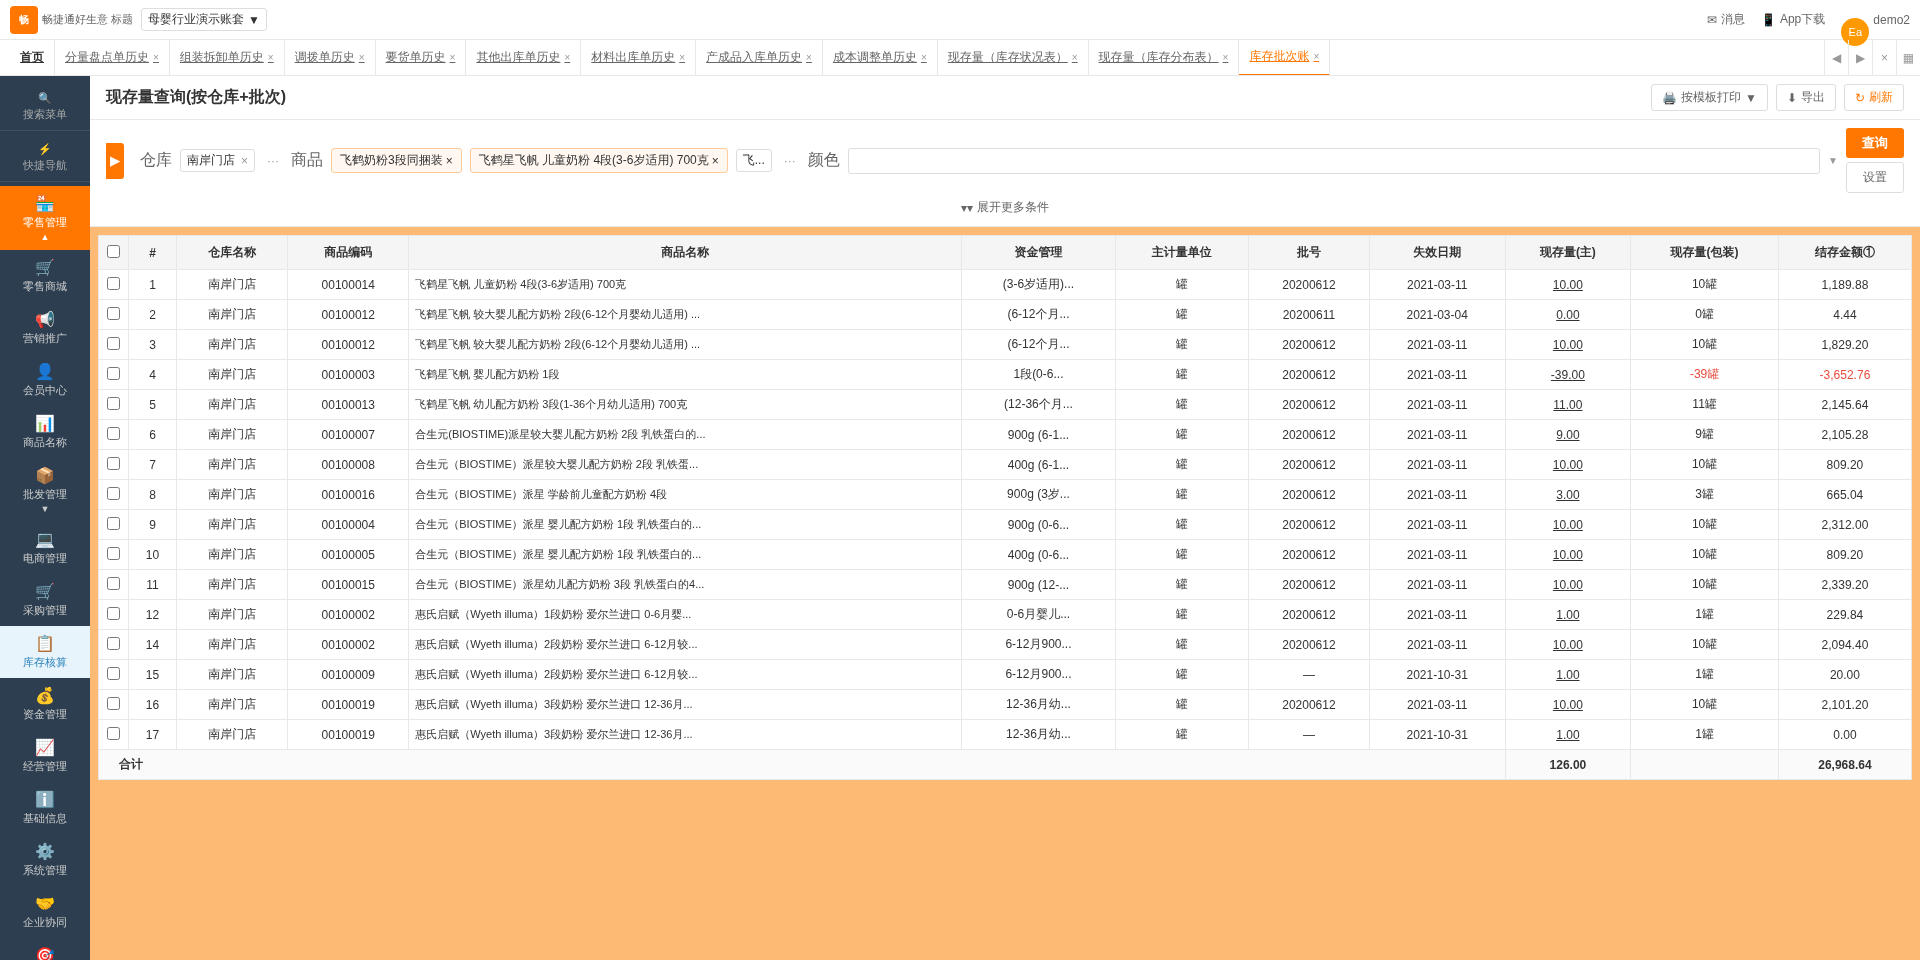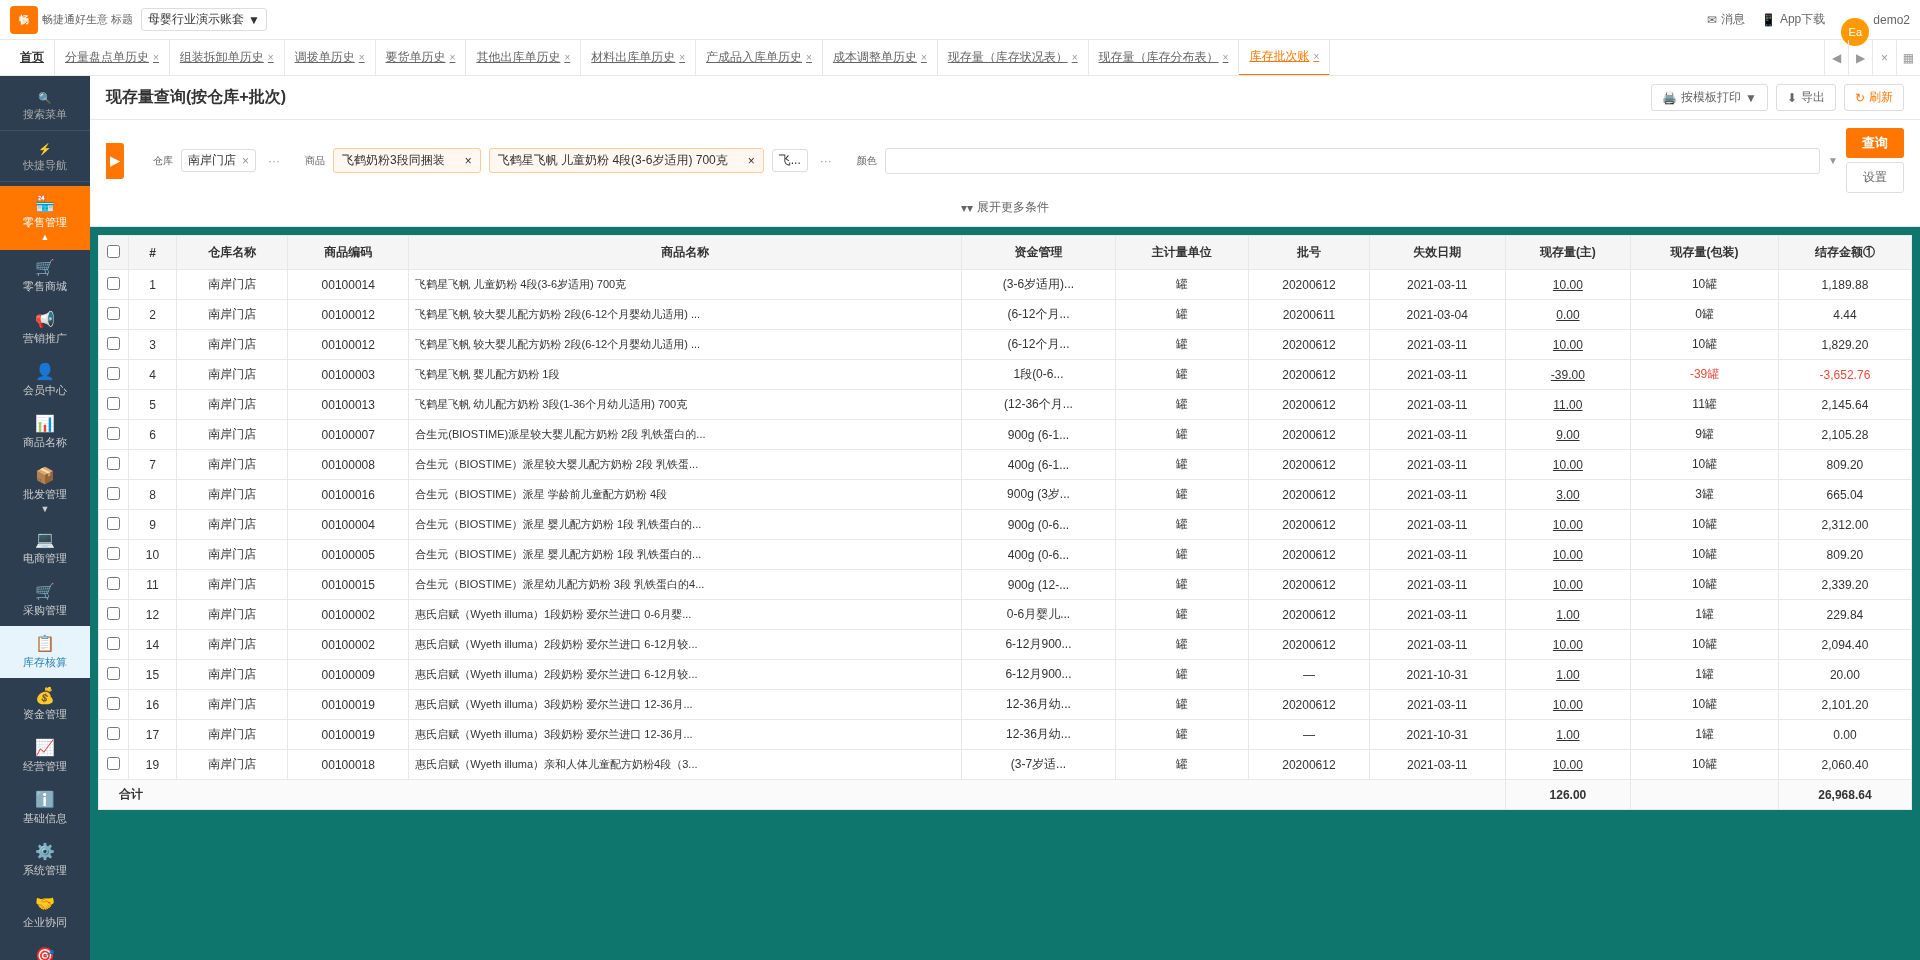--- a/index.html
+++ b/index.html
@@ -29,54 +29,54 @@
     .main-layout { display: flex; height: calc(960px - 76px); }
 
     
     .sidebar { width: 90px; background: #2c3e50; display: flex; flex-direction: column; align-items: center; padding-top: 8px; overflow-y: auto; flex-shrink: 0; }
     .sidebar-item { width: 100%; display: flex; flex-direction: column; align-items: center; padding: 8px 4px; cursor: pointer; color: #ccc; font-size: 11px; gap: 2px; }
     .sidebar-item.active { background: #ff7700; color: white; }
     .sidebar-item .s-icon { font-size: 16px; }
     .sidebar-search { width: 100%; padding: 8px 4px; cursor: pointer; color: #aaa; font-size: 11px; display: flex; flex-direction: column; align-items: center; gap: 2px; border-bottom: 1px solid #3d5166; margin-bottom: 4px; }
 
     
-    .content-area { flex: 1; background: #0f766e; overflow: hidden; display: flex; flex-direction: column; }
+    .content-area { flex: 1; background: #fdba74; overflow: hidden; display: flex; flex-direction: column; }
 
     
     .page-header { background: #fff; padding: 8px 16px; display: flex; align-items: center; justify-content: space-between; border-bottom: 1px solid #e8e8e8; }
     .page-title { font-size: 16px; font-weight: bold; color: #333; }
     .page-actions { display: flex; align-items: center; gap: 8px; }
     .btn-print { display: flex; align-items: center; gap: 4px; padding: 4px 10px; border: 1px solid #ddd; border-radius: 3px; cursor: pointer; font-size: 12px; color: #666; background: #fff; }
     .btn-export { display: flex; align-items: center; gap: 4px; padding: 4px 10px; border: 1px solid #ddd; border-radius: 3px; cursor: pointer; font-size: 12px; color: #666; background: #fff; }
     .btn-refresh { display: flex; align-items: center; gap: 4px; padding: 4px 10px; border: 1px solid #ddd; border-radius: 3px; cursor: pointer; font-size: 12px; color: #ff7700; background: #fff; }
 
     
     .filter-area { background: #fff; padding: 8px 16px; border-bottom: 1px solid #e8e8e8; }
     .filter-row { display: flex; align-items: center; gap: 8px; flex-wrap: wrap; }
-    .filter-label { font-size: 10px; color: #666; white-space: nowrap; margin-left: 13px; }
+    .filter-label { font-size: 16px; color: #666; white-space: nowrap; }
     .filter-tag { display: flex; align-items: center; gap: 4px; background: #fff; border: 1px solid #ddd; border-radius: 3px; padding: 2px 6px; font-size: 12px; }
     .filter-tag .close { color: #999; cursor: pointer; margin-left: 2px; }
     .filter-more-btn { display: flex; align-items: center; gap: 4px; color: #666; cursor: pointer; font-size: 12px; margin: 0 auto; }
 
     
     .table-wrapper { flex: 1; overflow: auto; padding: 8px; }
     .data-table { width: 100%; border-collapse: collapse; background: #fff; font-size: 12px; }
     .data-table th { background: #f5f5f5; border: 1px solid #e8e8e8; padding: 8px 6px; text-align: center; font-weight: 600; color: #333; white-space: nowrap; position: sticky; top: 0; z-index: 1; }
     .data-table td { border: 1px solid #e8e8e8; padding: 6px 6px; text-align: center; color: #333; }
     .data-table .red { color: #e74c3c; }
     .data-table .underline { text-decoration: underline; color: #333; }
     .data-table .footer-row td { background: #fafafa; font-weight: bold; }
     .data-table td.left-align { text-align: left; }
     .row-num { color: #999; }
     .checkbox-cell { width: 30px; }
     .btn-search { background: #ff7700; color: white; border: none; padding: 6px 16px; border-radius: 3px; cursor: pointer; font-size: 13px; font-weight: bold; }
     .btn-settings { background: #fff; color: #666; border: 1px solid #ddd; padding: 6px 12px; border-radius: 3px; cursor: pointer; font-size: 12px; }
     .search-btns { display: flex; flex-direction: column; gap: 4px; }
     .expand-btn { background: #ff7700; color: white; border: none; width: 18px; height: 36px; cursor: pointer; display: flex; align-items: center; justify-content: center; border-radius: 0 3px 3px 0; margin-right: 8px; }
-    .filter-input-tag { background: #fff7f0; border: 1px solid #ffcc99; border-radius: 3px; padding: 3px 8px; font-size: 12px; display: flex; align-items: center; gap: 20px; }
+    .filter-input-tag { background: #fff7f0; border: 1px solid #ffcc99; border-radius: 3px; padding: 3px 8px; font-size: 12px; display: flex; align-items: center; gap: 3px; }
     .ellipsis-btn { cursor: pointer; color: #999; padding: 0 4px; }
   </style>
 </head>
 <body>
 
 <div class="top-bar">
   <div class="top-bar-left">
     <div class="logo-area">
       <div class="logo-icon">畅</div>
       <div class="logo-text">畅捷通好生意
@@ -500,34 +500,20 @@
     <td>00100019</td>
     <td class="left-align" style="font-size:11px;">惠氏启赋（Wyeth illuma）3段奶粉 爱尔兰进口 12-36月...</td>
     <td>12-36月幼...</td>
     <td>罐</td>
     <td>—</td>
     <td>2021-10-31</td>
     <td class="underline">1.00</td>
     <td class="">1罐</td>
     <td class="">0.00</td>
   </tr>
-            <tr>
-    <td class="checkbox-cell"><input type="checkbox" style=""></td>
-    <td class="row-num">19</td>
-    <td>南岸门店</td>
-    <td>00100018</td>
-    <td class="left-align" style="font-size:11px;">惠氏启赋（Wyeth illuma）亲和人体儿童配方奶粉4段（3...</td>
-    <td>(3-7岁适...</td>
-    <td>罐</td>
-    <td>20200612</td>
-    <td>2021-03-11</td>
-    <td class="underline">10.00</td>
-    <td class="">10罐</td>
-    <td class="">2,060.40</td>
-  </tr>
           </tbody>
         <tfoot>
           <tr class="footer-row">
             <td colspan="9" class="left-align" style="padding-left:20px;">合计</td>
             <td>126.00</td>
             <td></td>
             <td>26,968.64</td>
           </tr>
         </tfoot>
       </table>

